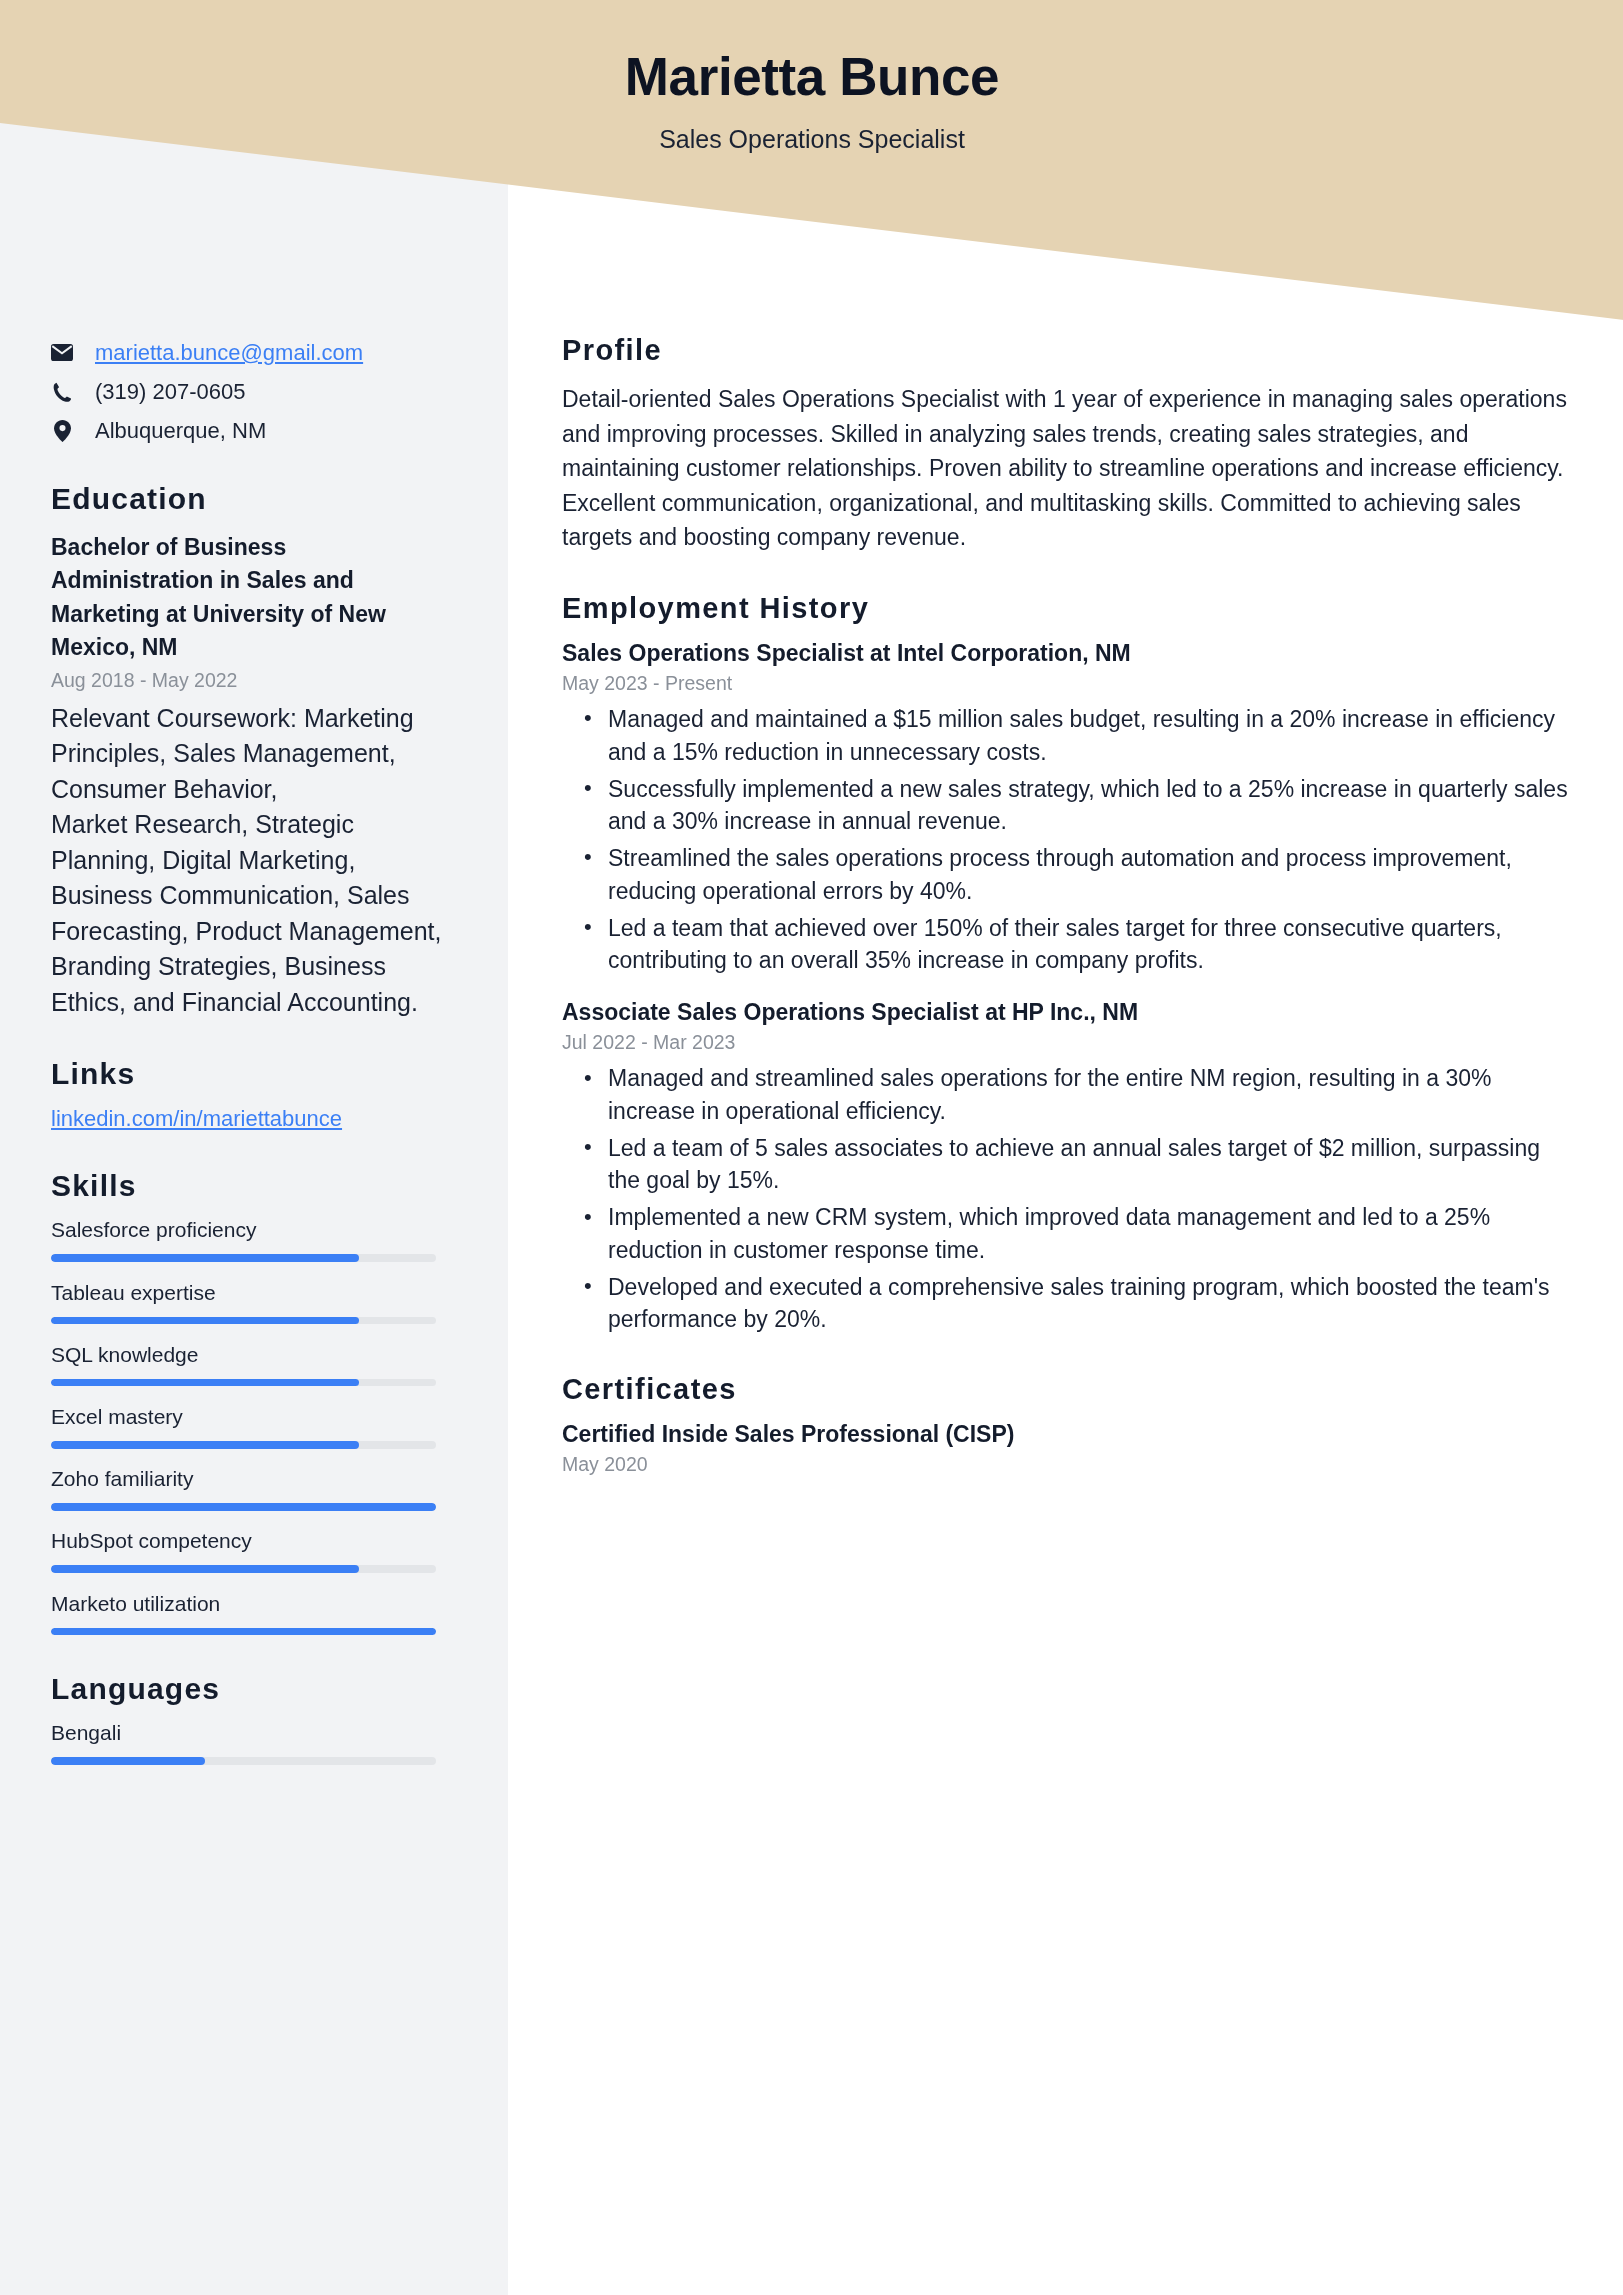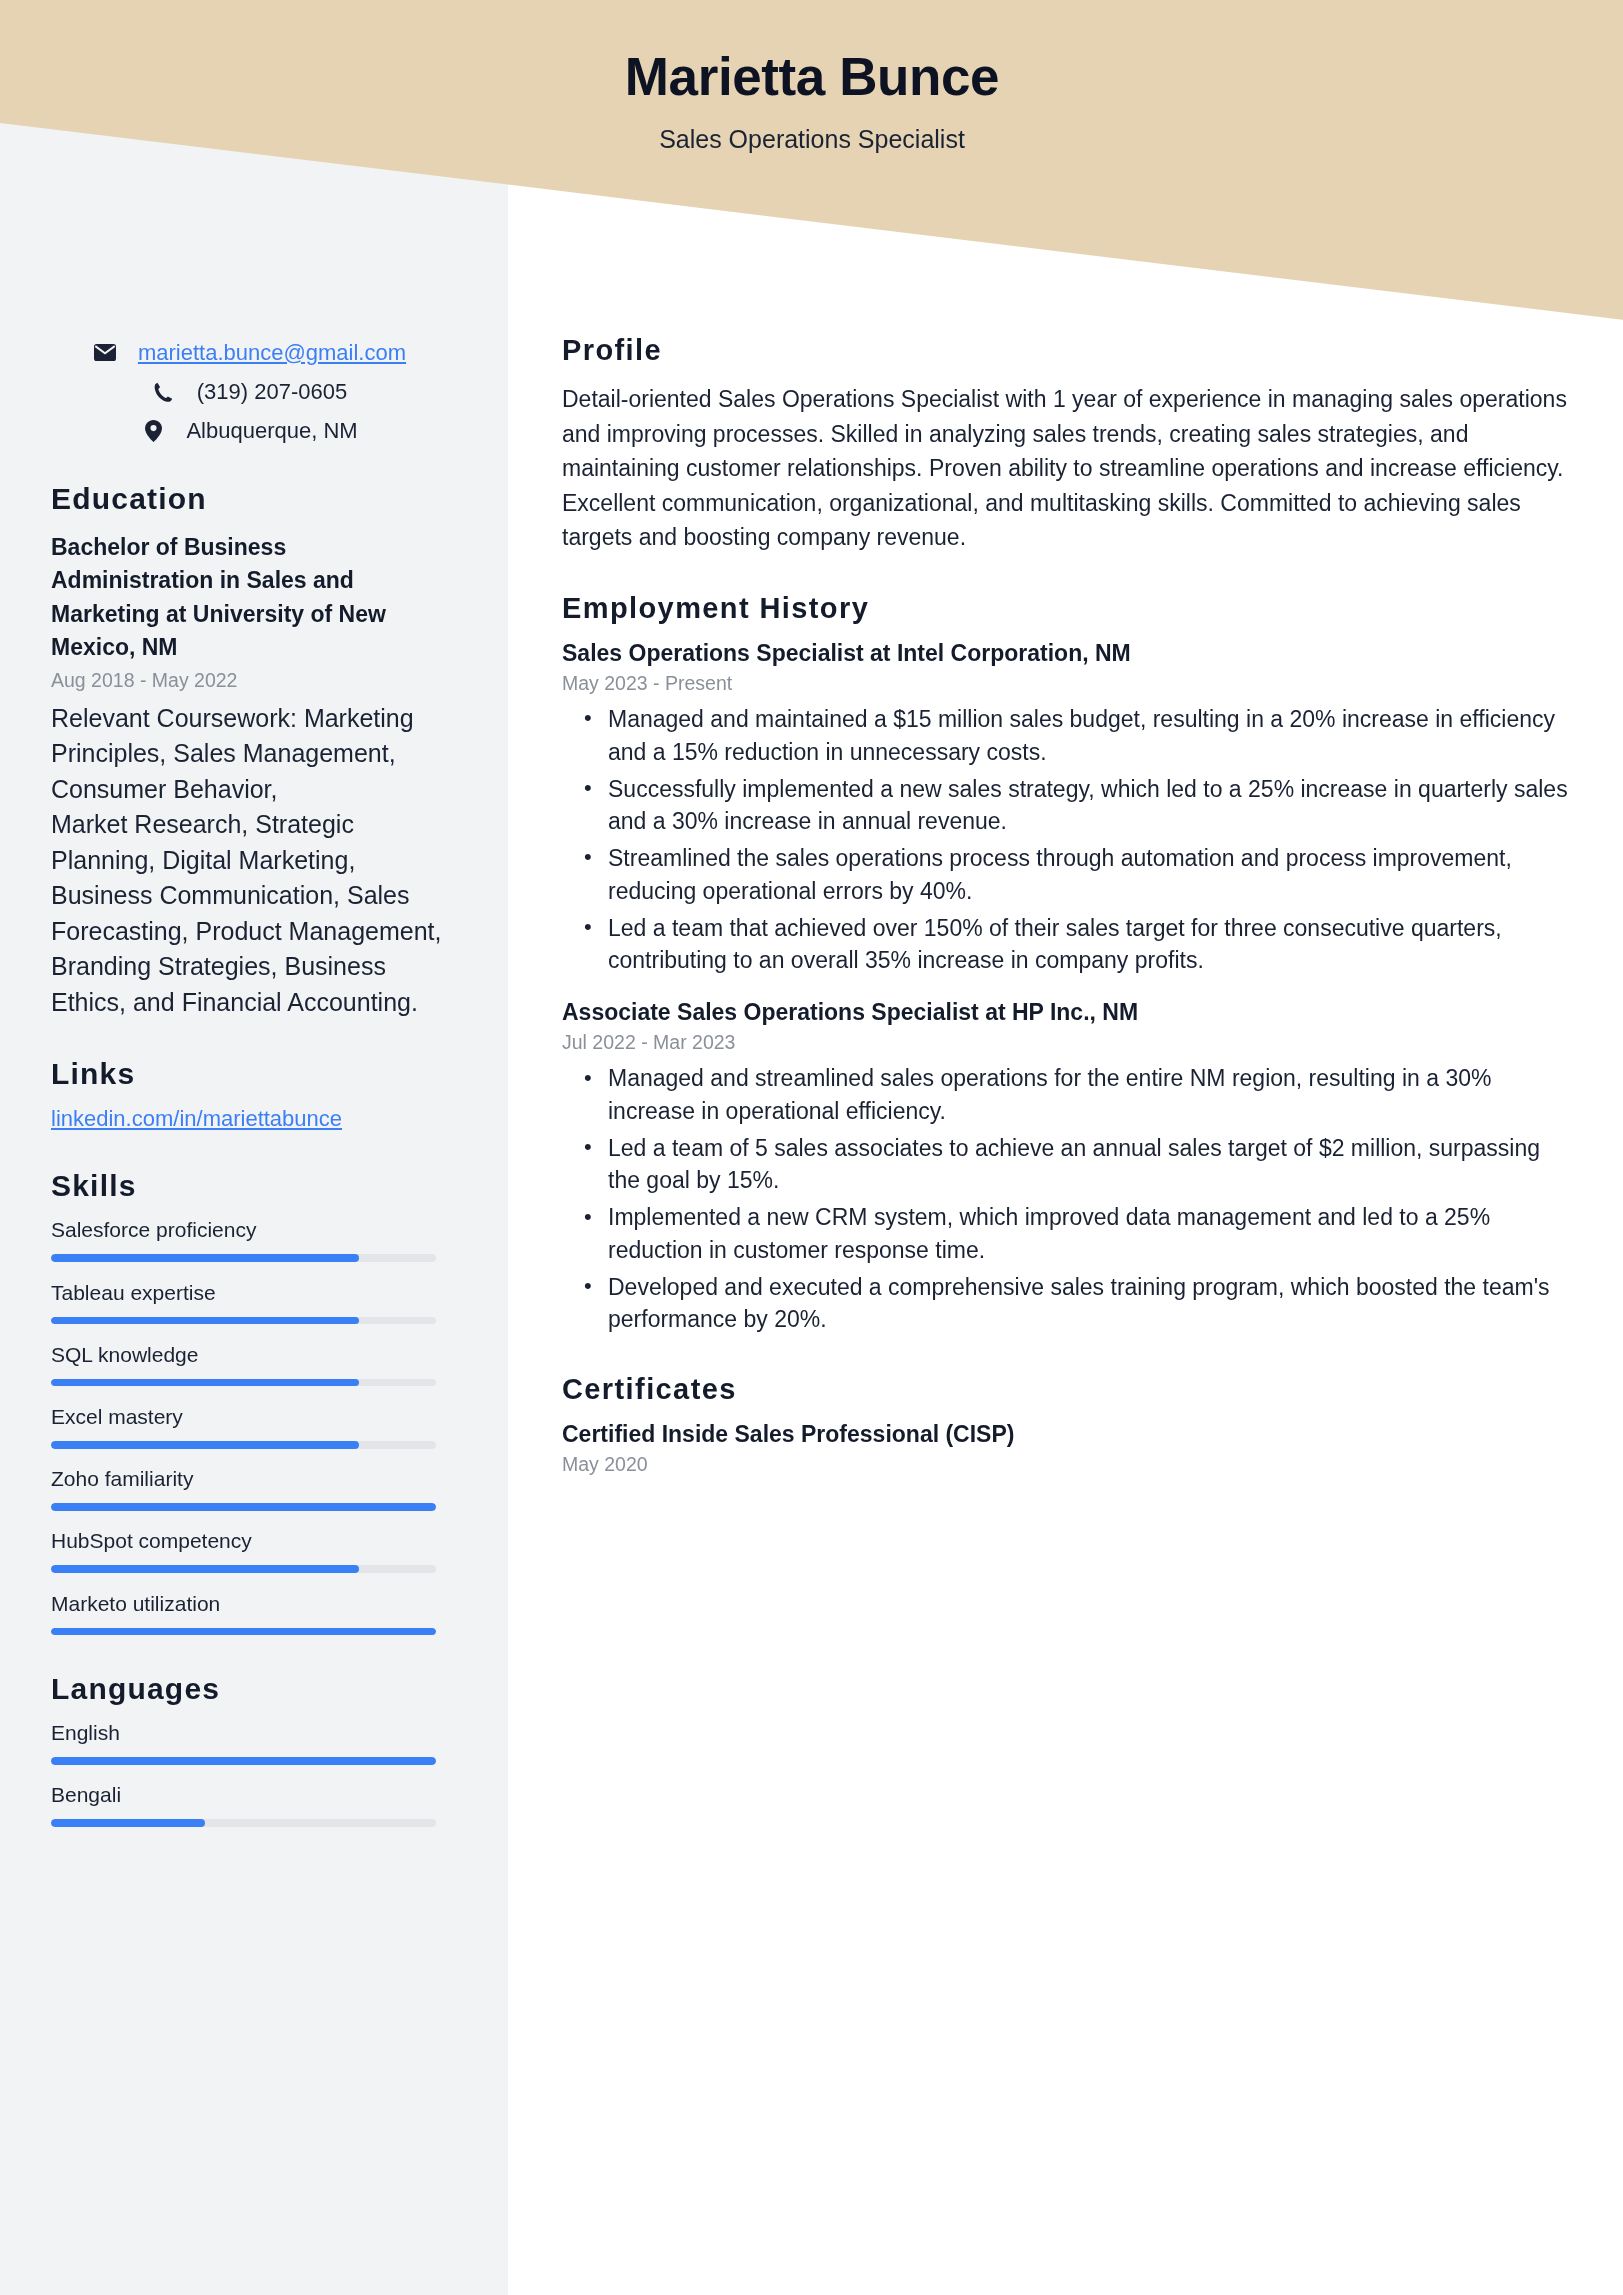--- a/index.html
+++ b/index.html
@@ -39,21 +39,21 @@
   
   .page{position:absolute;left:0;top:0;width:1624px;height:2295px;z-index:4;}
   .sidebar{
     position:absolute;left:51px;top:338px;width:398px;
   }
   .main{
     position:absolute;left:562px;top:334px;width:1007px;
   }
   
   .contact-row{
-    display:flex;align-items:center;gap:22px;margin-bottom:10px;height:29px;justify-content:center;
+    display:flex;align-items:center;gap:22px;margin-bottom:10px;height:29px;
   }
   .cicon{
     width:22px;display:flex;justify-content:center;align-items:center;
     color:#1a2233;flex:none;
   }
   .cicon svg{display:block;}
   .ctext{font-size:22px;color:#1a2233;line-height:1.25;}
   a.link{color:#3b7ff5;text-decoration:underline;font-size:22px;}
   
   .side-h{
@@ -208,26 +208,20 @@
             <div class="bar-track">
               <div class="bar-fill" style="width: 100%;"></div>
             </div>
           </div>
         </div>
     </div>
 
     <div>
       <div class="side-h">Languages</div>
       <div id="languages-list">
-          <div class="skill-item">
-            <div class="skill-label">English</div>
-            <div class="bar-track">
-              <div class="bar-fill" style="width: 100%;"></div>
-            </div>
-          </div>
           <div class="skill-item">
             <div class="skill-label">Bengali</div>
             <div class="bar-track">
               <div class="bar-fill" style="width: 40%;"></div>
             </div>
           </div>
         </div>
     </div>
 
   </div>

